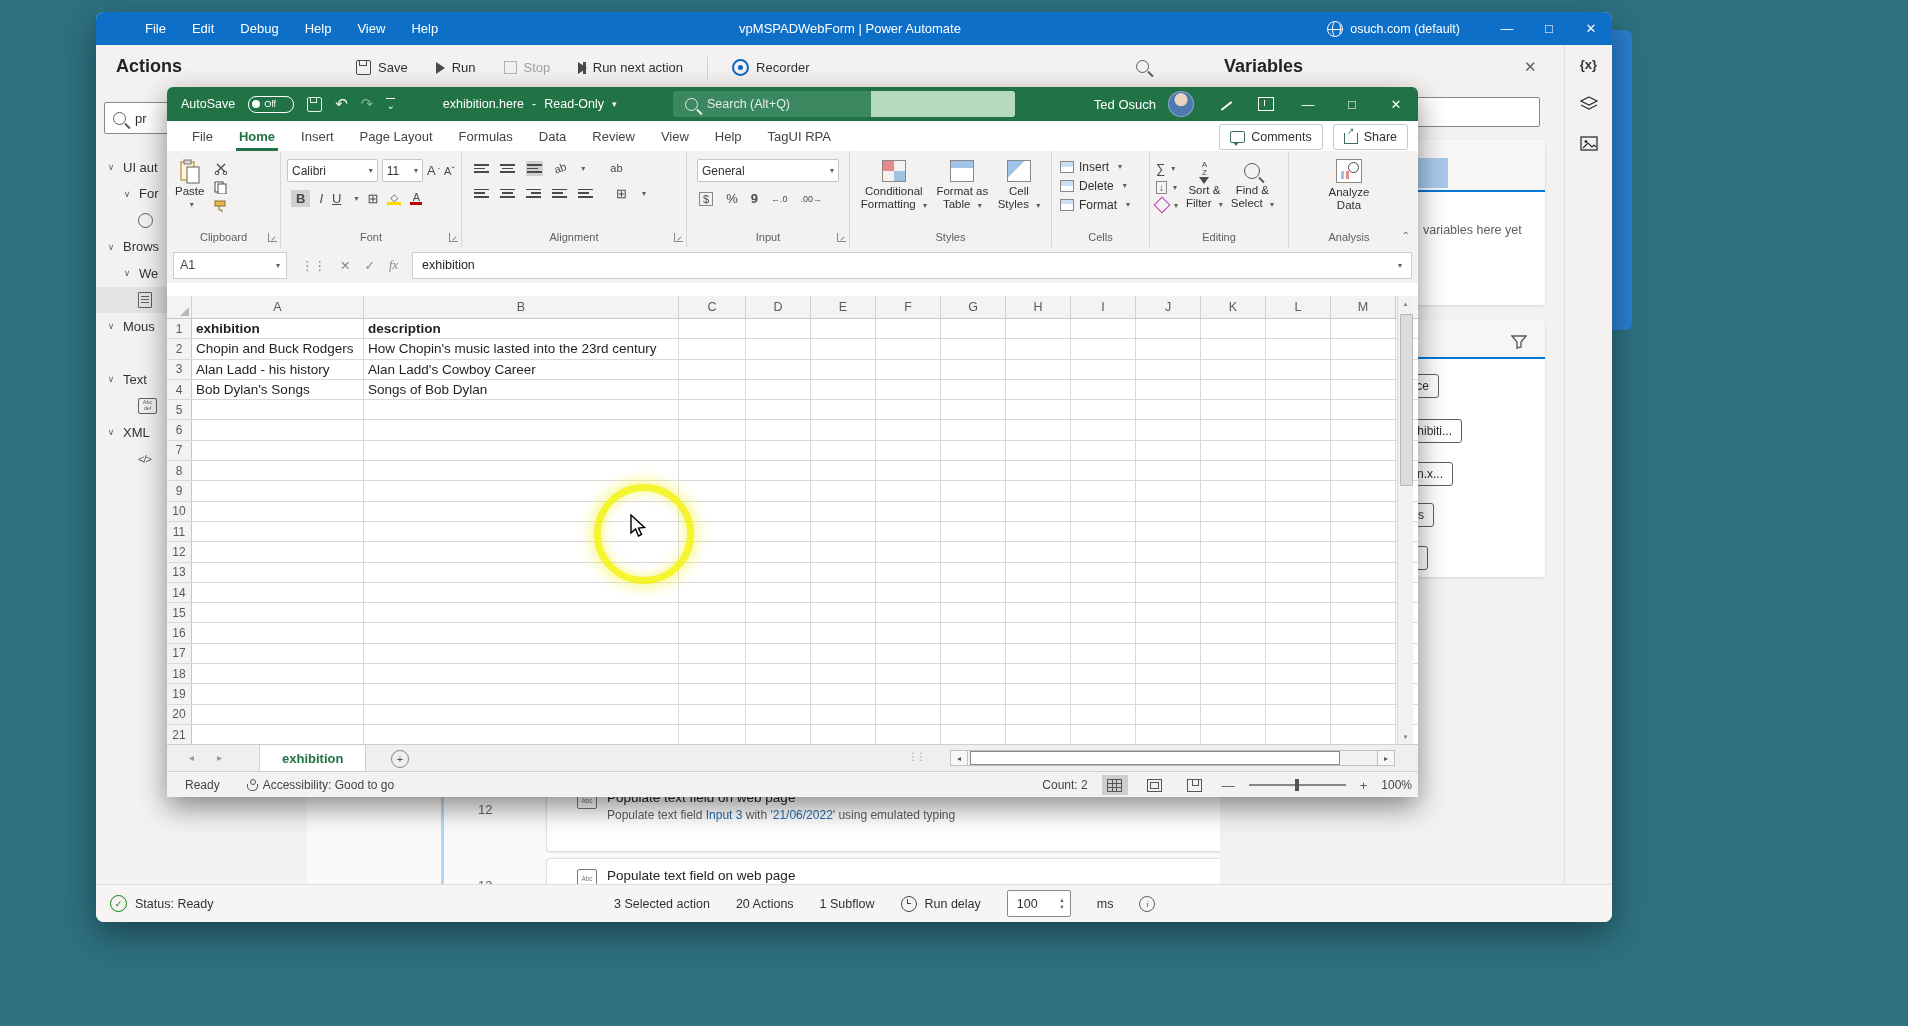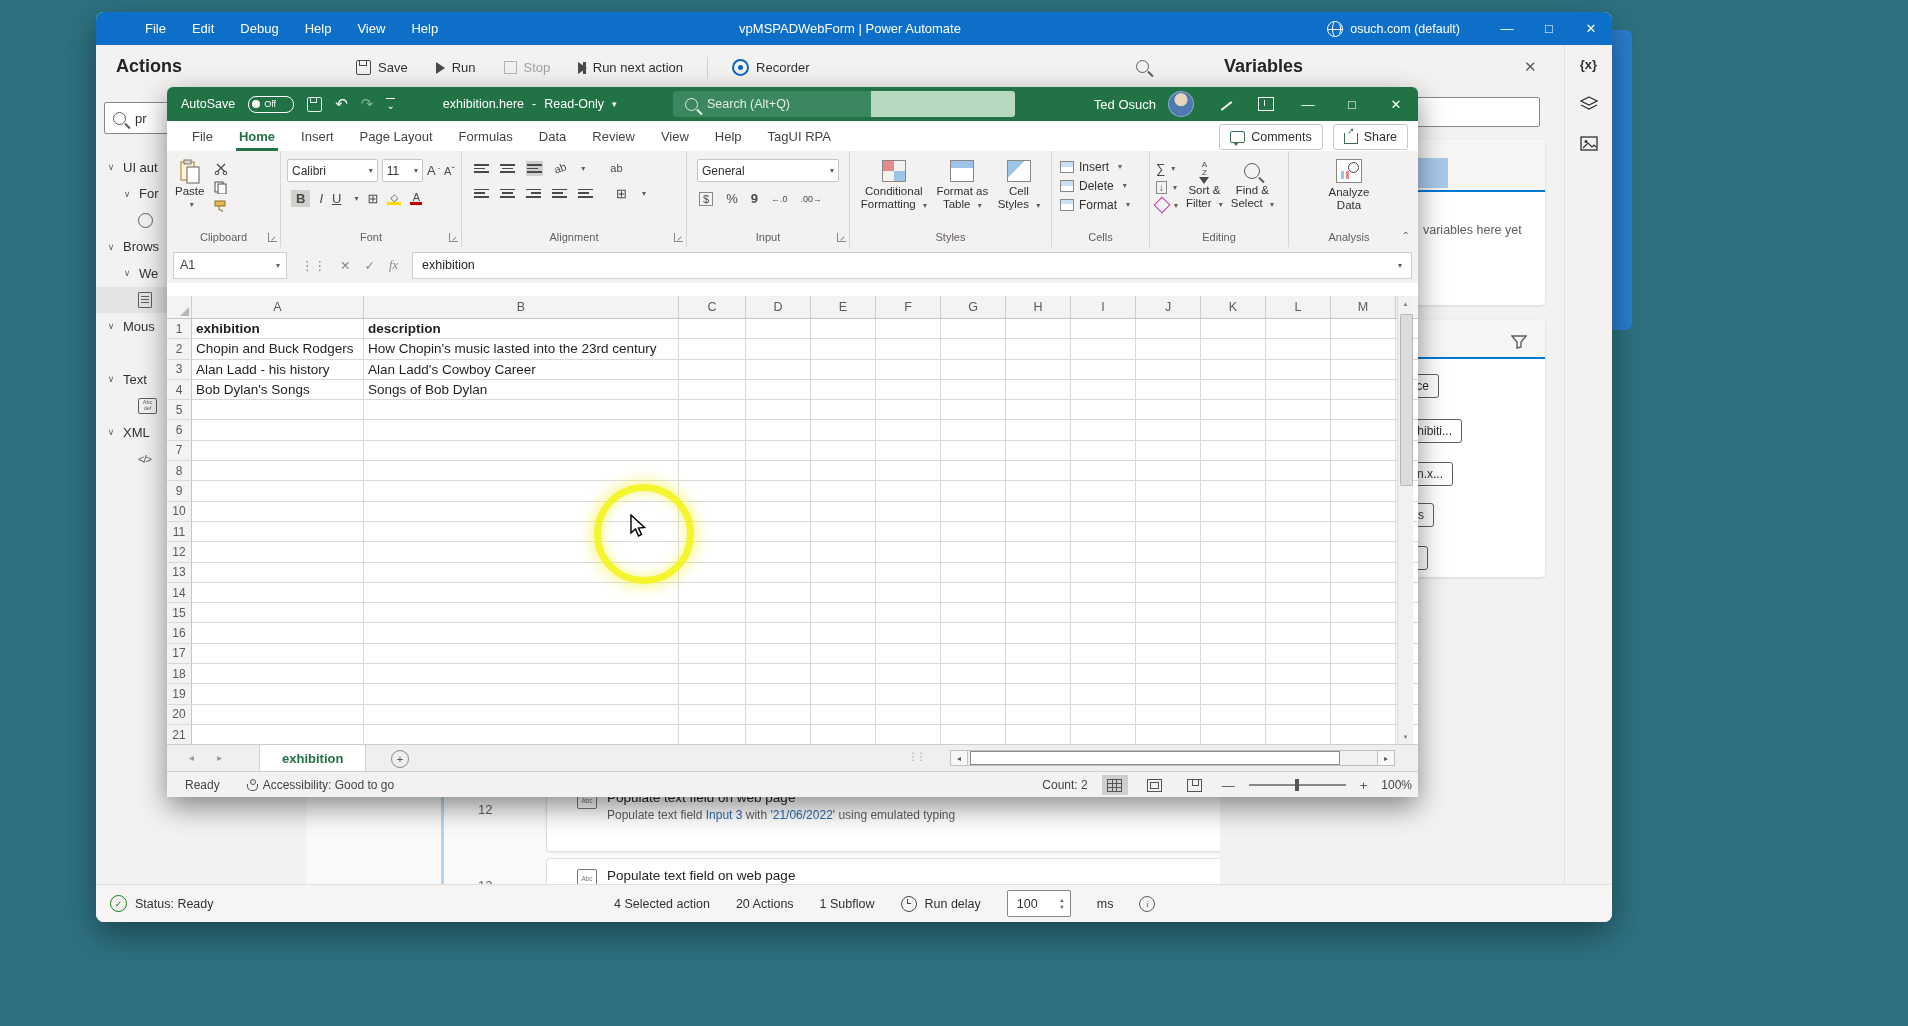--- a/index.html
+++ b/index.html
@@ -378,21 +378,21 @@
       <path d="M3 12 L8 7 L12 11 L14 9 L16 11" fill="none" stroke="#323130" stroke-width="1.2"></path>
     </svg>
   </div>
 
   <div class="pad-status">
     <div class="st-left">
       <span class="okc">✓</span>
       <span>Status: Ready</span>
     </div>
     <div class="st-center">
-      <span>4 Selected action</span>
+      <span>3 Selected action</span>
       <span>20 Actions</span>
       <span>1 Subflow</span>
       <span style="display:flex;align-items:center;gap:8px">
         <span class="clockic"></span>
         <span>Run delay</span>
       </span>
       <span class="delaybox">
         <span class="val">100</span>
         <span class="spin">
           <span>▴</span>

